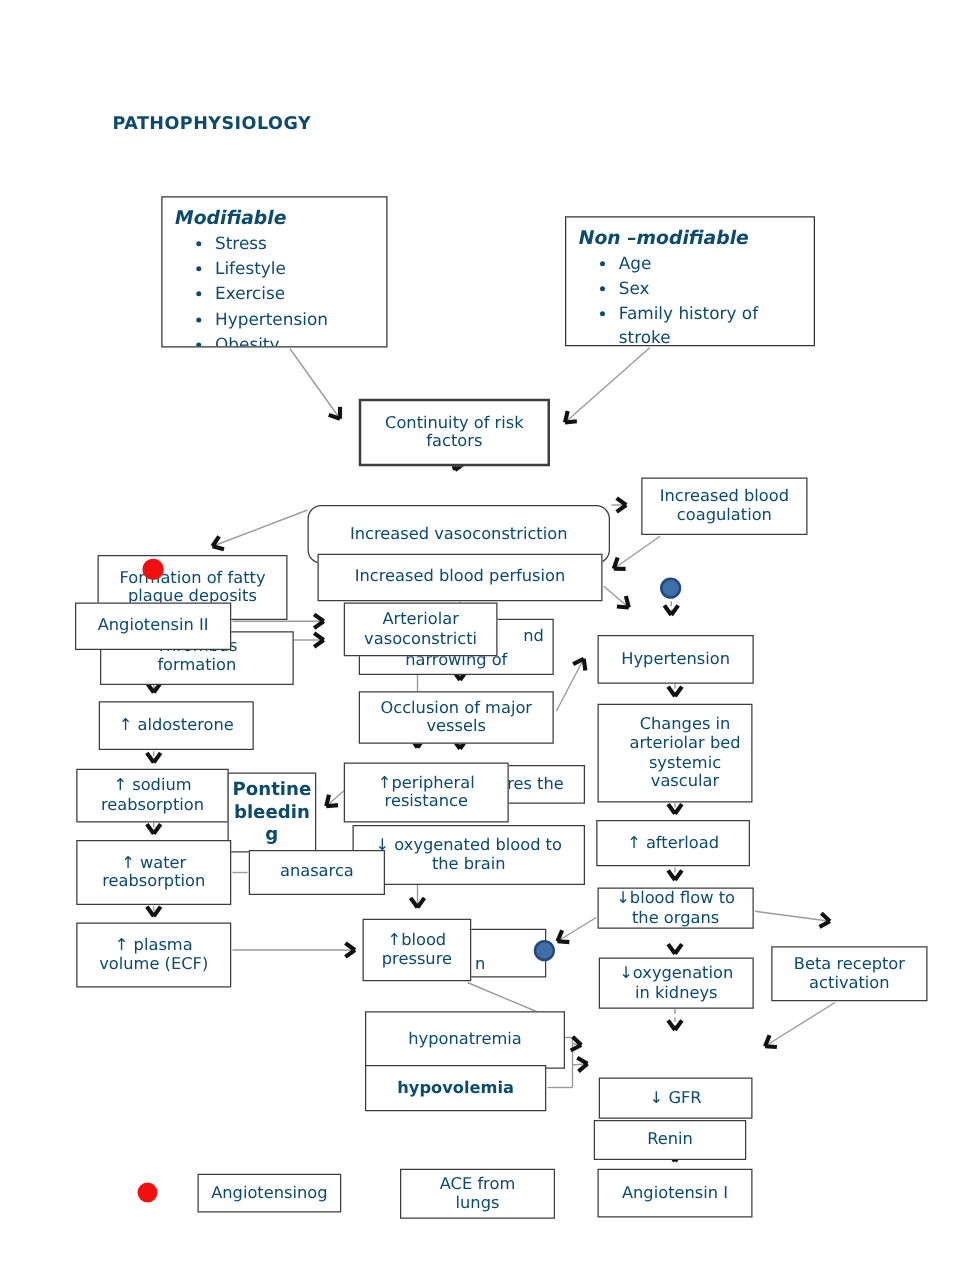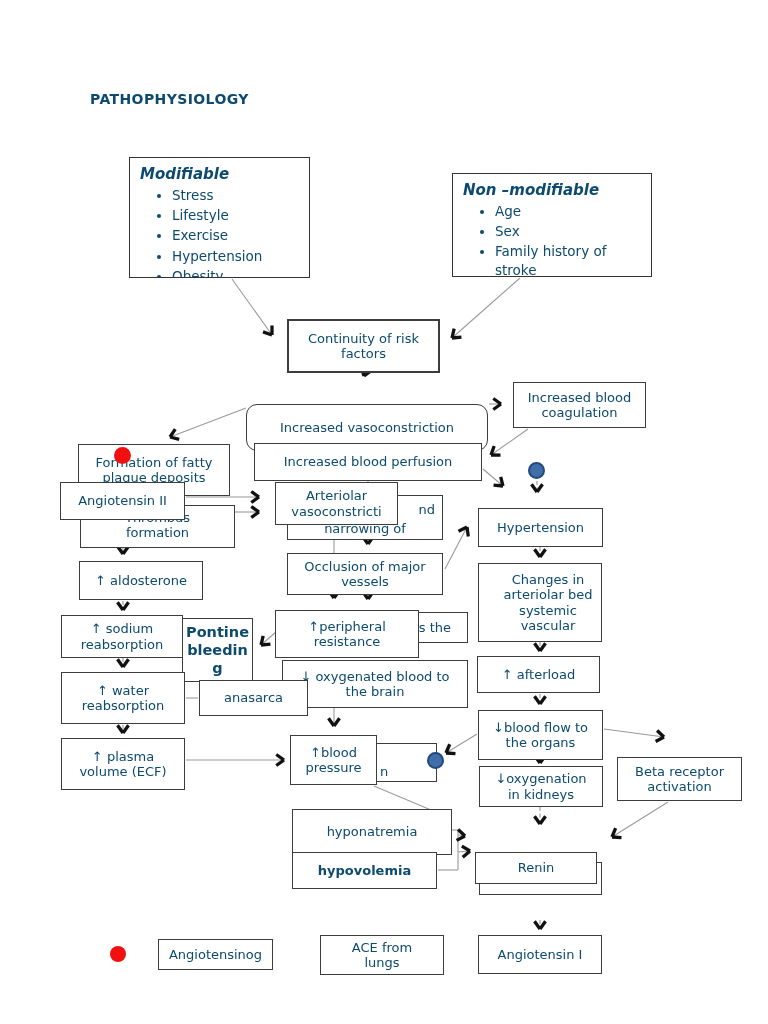--- a/index.html
+++ b/index.html
@@ -158,45 +158,45 @@
       <div class="node" style="left: 275px; top: 482px; width: 123px; height: 43px; z-index: 3;">Arteriolar
 vasoconstricti</div>
       <div class="node" style="left: 287px; top: 553px; width: 156px; height: 42px; z-index: 2;">Occlusion of major
 vessels</div>
       <div class="node" style="left: 478px; top: 508px; width: 125px; height: 39px; z-index: 2;">Hypertension</div>
       <div class="node" style="left: 478px; top: 563px; width: 124px; height: 79px; z-index: 2; padding-left: 16px;">Changes in
 arteriolar bed
 systemic
 vascular</div>
       <div class="node" style="left: 477px; top: 656px; width: 123px; height: 37px; z-index: 2;">↑ afterload</div>
-      <div class="node" style="left: 478px; top: 710px; width: 125px; height: 50px; z-index: 2;">↓blood flow to
+      <div class="node" style="left: 478px; top: 710px; width: 125px; height: 33px; z-index: 2;">↓blood flow to
 the organs</div>
       <div class="node" style="left: 479px; top: 766px; width: 124px; height: 41px; z-index: 2;">↓oxygenation
 in kidneys</div>
       <div class="node" style="left: 479px; top: 830px; width: 123px; height: 33px; z-index: 2; margin-top: 32px;">↓ GFR</div>
-      <div class="node" style="left: 475px; top: 852px; width: 122px; height: 32px; z-index: 2;">Renin</div>
+      <div class="node" style="left: 475px; top: 896px; width: 122px; height: 32px; z-index: 2;">Renin</div>
       <div class="node" style="left: 478px; top: 935px; width: 124px; height: 39px; z-index: 2;">Angiotensin I</div>
       <div class="node top-align" style="left: 320px; top: 935px; width: 124px; height: 40px; z-index: 2;">ACE from
 lungs</div>
       <div class="node" style="left: 158px; top: 939px; width: 115px; height: 31px; z-index: 2;">Angiotensinog</div>
       <div class="node" style="left: 617px; top: 757px; width: 125px; height: 44px; z-index: 2; text-align: center;">Beta receptor
 activation</div>
       <div class="node" style="left: 47px; top: 561px; width: 124px; height: 39px; z-index: 2; margin-left: 32px;">↑ aldosterone</div>
       <div class="node" style="left: 61px; top: 615px; width: 122px; height: 43px; z-index: 2;">↑ sodium
 reabsorption</div>
       <div class="node bold-node" style="left: 182px; top: 618px; width: 71px; height: 64px; z-index: 2;">Pontine
 bleedin
 g</div>
       <div class="node" style="left: 61px; top: 672px; width: 124px; height: 52px; z-index: 2;">↑ water
 reabsorption</div>
       <div class="node" style="left: 199px; top: 680px; width: 109px; height: 36px; z-index: 3;">anasarca</div>
       <div class="node" style="left: 61px; top: 738px; width: 124px; height: 52px; z-index: 2;">↑ plasma
 volume (ECF)</div>
       <div class="node under" style="left: 300px; top: 612px; width: 168px; height: 31px; z-index: 2;"><span style="right: 16px; top: 7px;">res the</span></div>
-      <div class="node" style="left: 275px; top: 610px; width: 144px; height: 48px; z-index: 3;">↑peripheral
+      <div class="node" style="left: 275px; top: 610px; width: 132px; height: 48px; z-index: 3;">↑peripheral
 resistance</div>
       <div class="node" style="left: 282px; top: 660px; width: 186px; height: 48px; z-index: 2;">↓ oxygenated blood to
 the brain</div>
       <div class="node under" style="left: 305px; top: 743px; width: 132px; height: 39px; z-index: 2;"><span style="left: 74px; top: 20px;">n</span></div>
       <div class="node" style="left: 290px; top: 735px; width: 87px; height: 50px; z-index: 3;">↑blood
 pressure</div>
       <div class="node" style="left: 292px; top: 809px; width: 160px; height: 46px; z-index: 2;">hyponatremia</div>
       <div class="node" style="left: 292px; top: 852px; width: 145px; height: 37px; z-index: 2; font-weight: bold;">hypovolemia</div>
     </div>
   <div id="lists">

